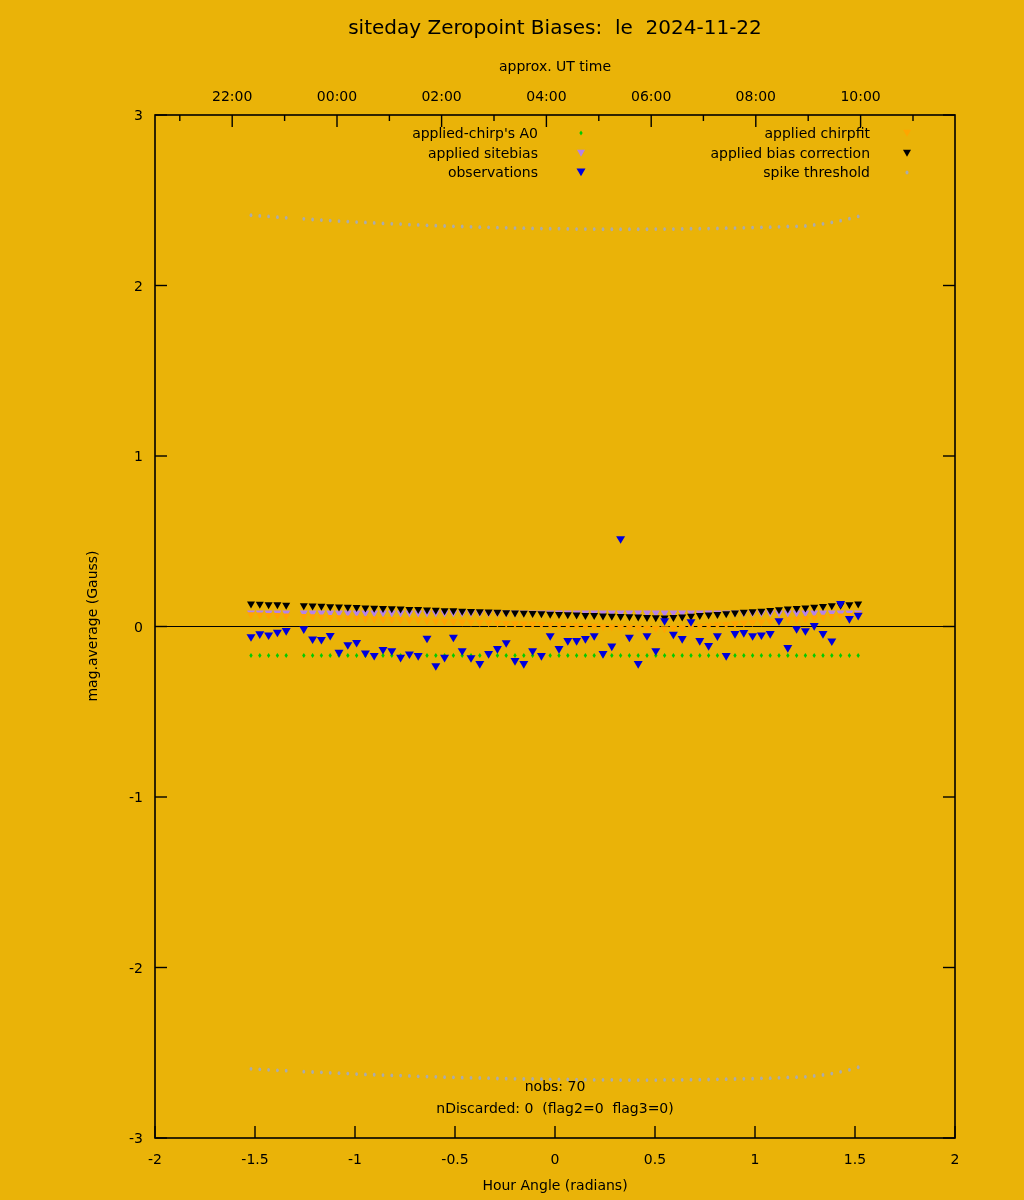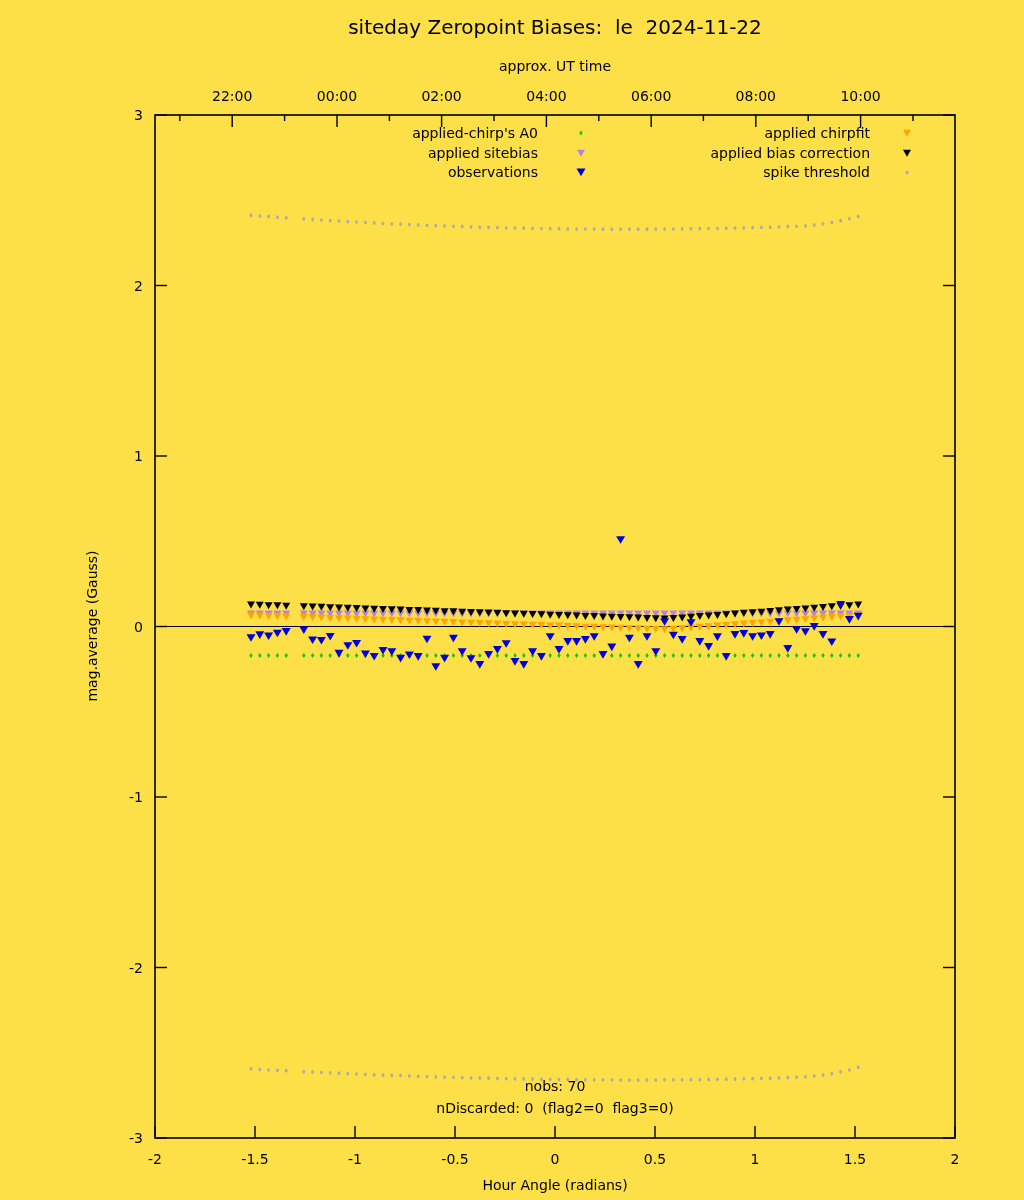--- a/index.html
+++ b/index.html
@@ -1,16 +1,16 @@
 <!DOCTYPE html>
 <html><head>
 <meta charset="utf-8">
 <style>
   html,body{margin:0;padding:0;background:#fff;}
-  #canvas{width:1024px;height:1200px;position:relative;background:#fde047;font-family:"DejaVu Sans",sans-serif;}
+  #canvas{width:1024px;height:1200px;position:relative;background:#eab308;font-family:"DejaVu Sans",sans-serif;}
   svg text{white-space:pre;fill:#000;font-family:"DejaVu Sans",sans-serif;}
   .title-text{font-size:20px;}
   .axis-label{font-size:14px;}
   .tick-label{font-size:14px;}
   .legend-label{font-size:14px;}
   .anno-text{font-size:14px;}
   .frame{fill:none;stroke:#000;stroke-width:1.6;}
   .tick{stroke:#000;stroke-width:1.4;}
   .zeroline{stroke:#000;stroke-width:1;}
 </style>

